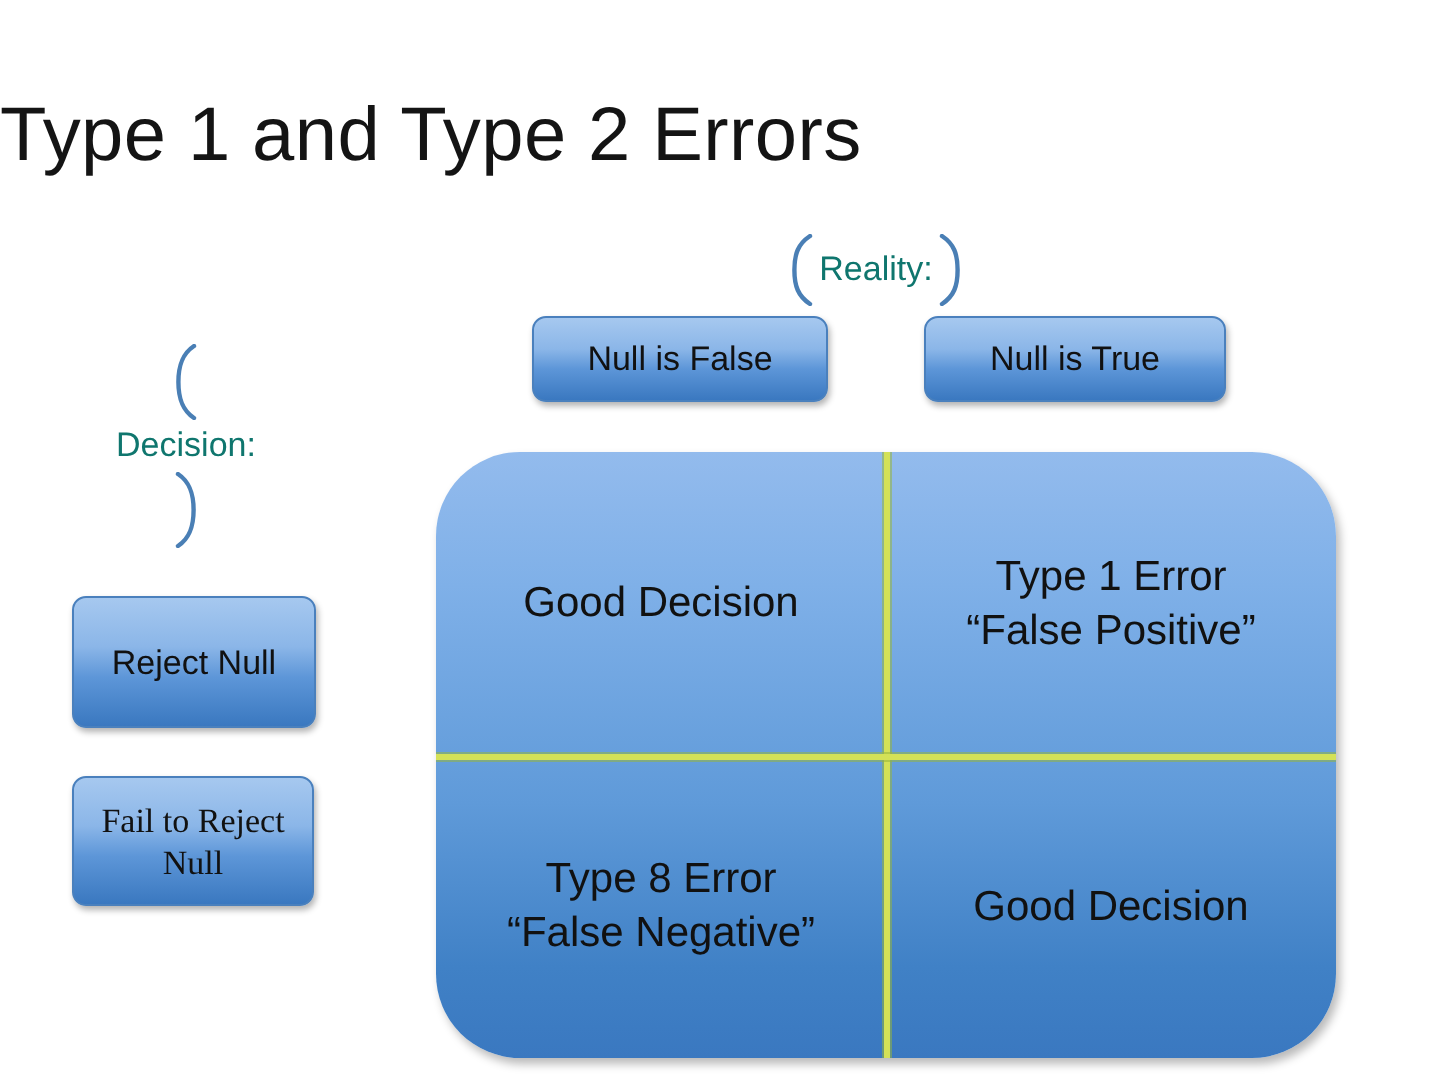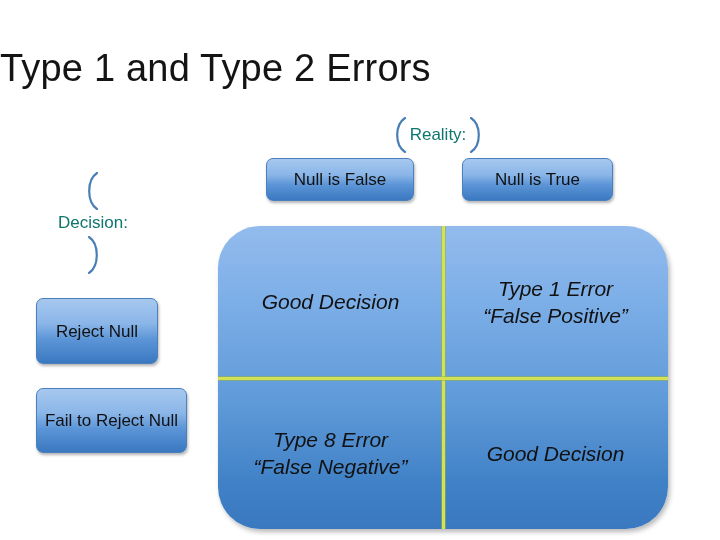--- a/index.html
+++ b/index.html
@@ -83,34 +83,33 @@
     text-align: center;
     color: #111111;
     font-size: 17px;
     line-height: 21px;
     padding: 2px 1px;
     box-sizing: border-box;
   }
   #col-label-0 { left: 266px; top: 158px; width: 148px; height: 43px; }
   #col-label-1 { left: 462px; top: 158px; width: 151px; height: 43px; }
   #row-label-0 { left: 36px;  top: 265px; width: 122px; height: 66px; margin-top: 33px; }
-  #row-label-1 { left: 36px;  top: 388px; width: 151px; height: 65px; }
+  #row-label-1 { left: 36px;  top: 388px; width: 121px; height: 65px; font-family: Liberation Serif, serif; }
 
   
   #matrix {
     position: absolute;
     left: 218px;
     top: 226px;
     width: 450px;
     height: 303px;
     border-radius: 42px;
     background: linear-gradient(to bottom, #93bbed 0%, #7fb0e8 22%, #5f9ad9 58%, #4081c6 85%, #3a78c0 100%);
     box-shadow: 2px 3px 5px rgba(0,0,0,0.28);
     overflow: hidden;
-    font-style: italic;
   }
   .matrix-grid {
     position: absolute;
     inset: 0;
     display: grid;
     grid-template-columns: 1fr 1fr;
     grid-template-rows: 1fr 1fr;
   }
   .cell {
     display: flex;

